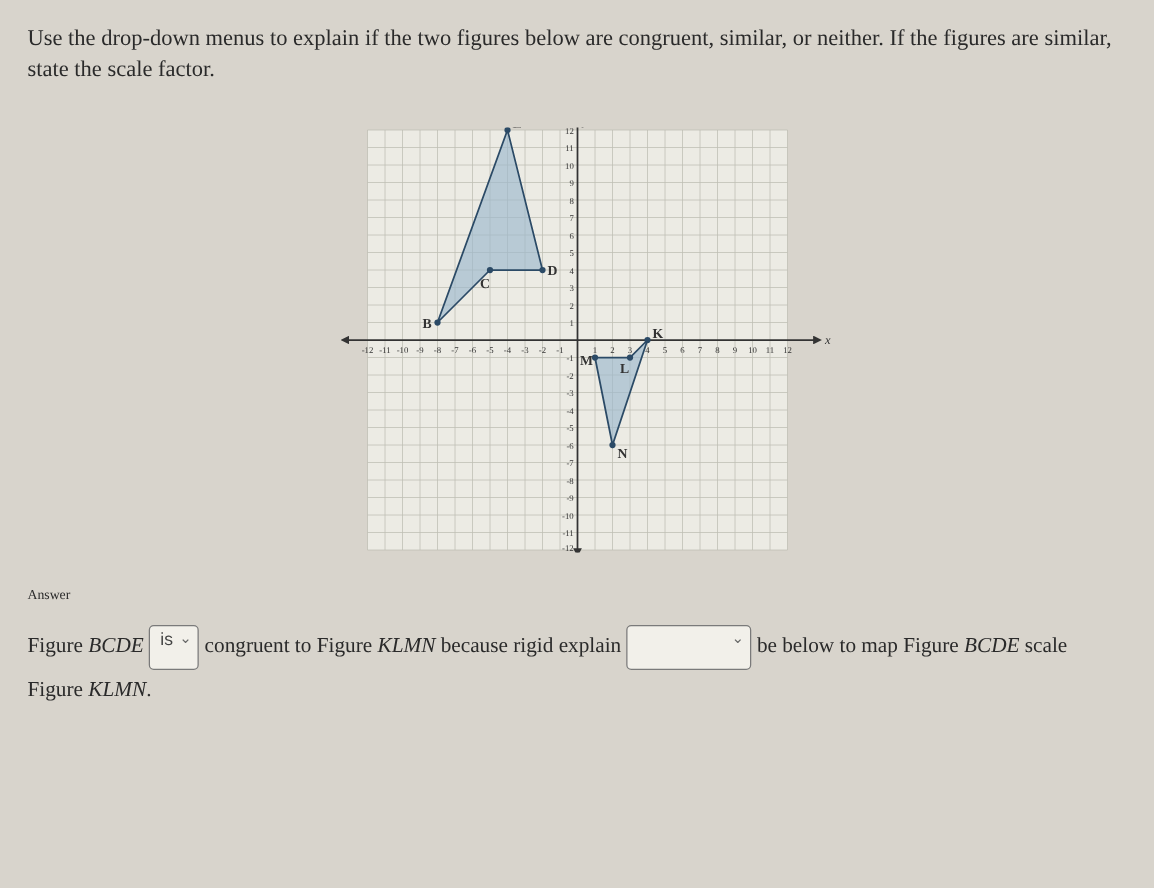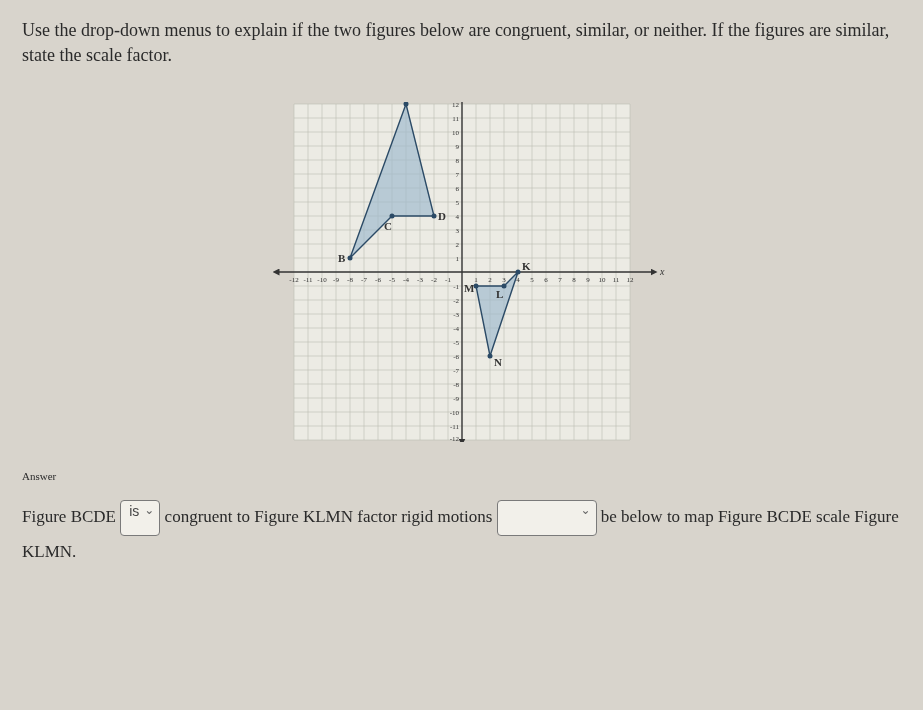--- a/index.html
+++ b/index.html
@@ -52,21 +52,21 @@
   }
   .dropdown::after {
     content: "⌄";
     position: absolute;
     right: 5px;
     top: 1px;
     font-size: 12px;
     color: #666;
   }
   .dropdown.wide { min-width: 100px; }
-  .italic { }
+  .italic { font-style: italic; }
 </style>
 </head>
 <body>
 
 <div class="question">Use the drop-down menus to explain if the two figures below are congruent, similar, or neither. If the figures are similar, state the scale factor.</div>
 
 <div class="graph-wrap">
 <svg class="graph" width="460" height="340" viewBox="0 0 460 340">
 
   <defs>
@@ -221,16 +221,16 @@
     <text x="262" y="264">N</text>
   </g>
 </svg>
 </div>
 
 <div class="answer-label">Answer</div>
 
 <div class="sentence">
   <span>Figure </span><span class="italic">BCDE</span>
   <span class="dropdown">is</span>
-  <span> congruent to Figure </span><span class="italic">KLMN</span><span> factor rigid motions </span>
+  <span> congruent to Figure </span><span class="italic">KLMN</span><span> because rigid explain </span>
   <span class="dropdown wide"></span>
   <span> be below to map Figure </span><span class="italic">BCDE</span><span> scale Figure </span><span class="italic">KLMN</span><span>.</span>
 </div>
 
 </body></html>

